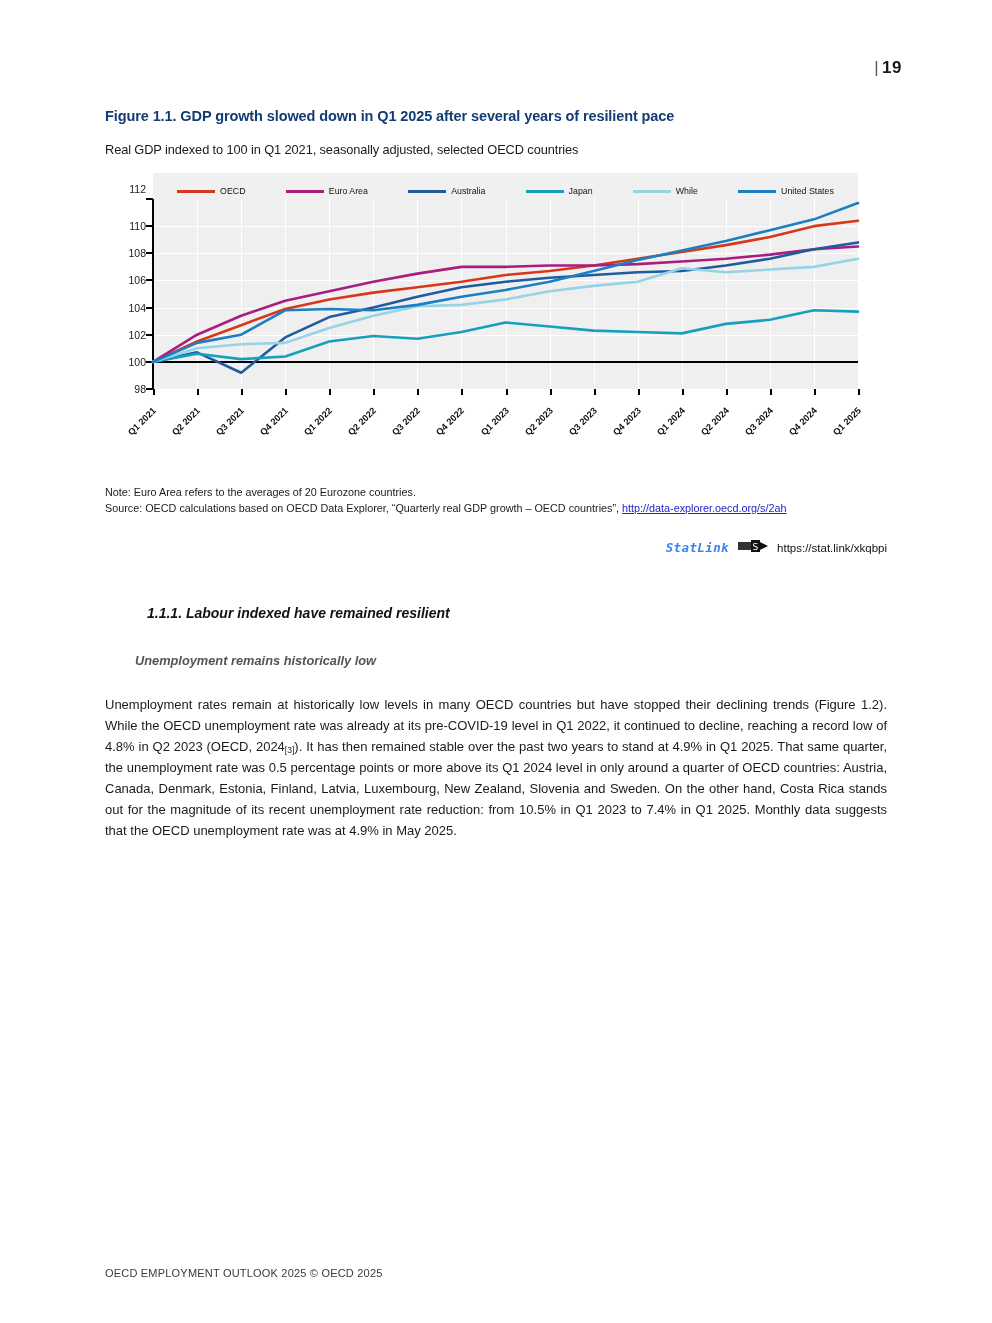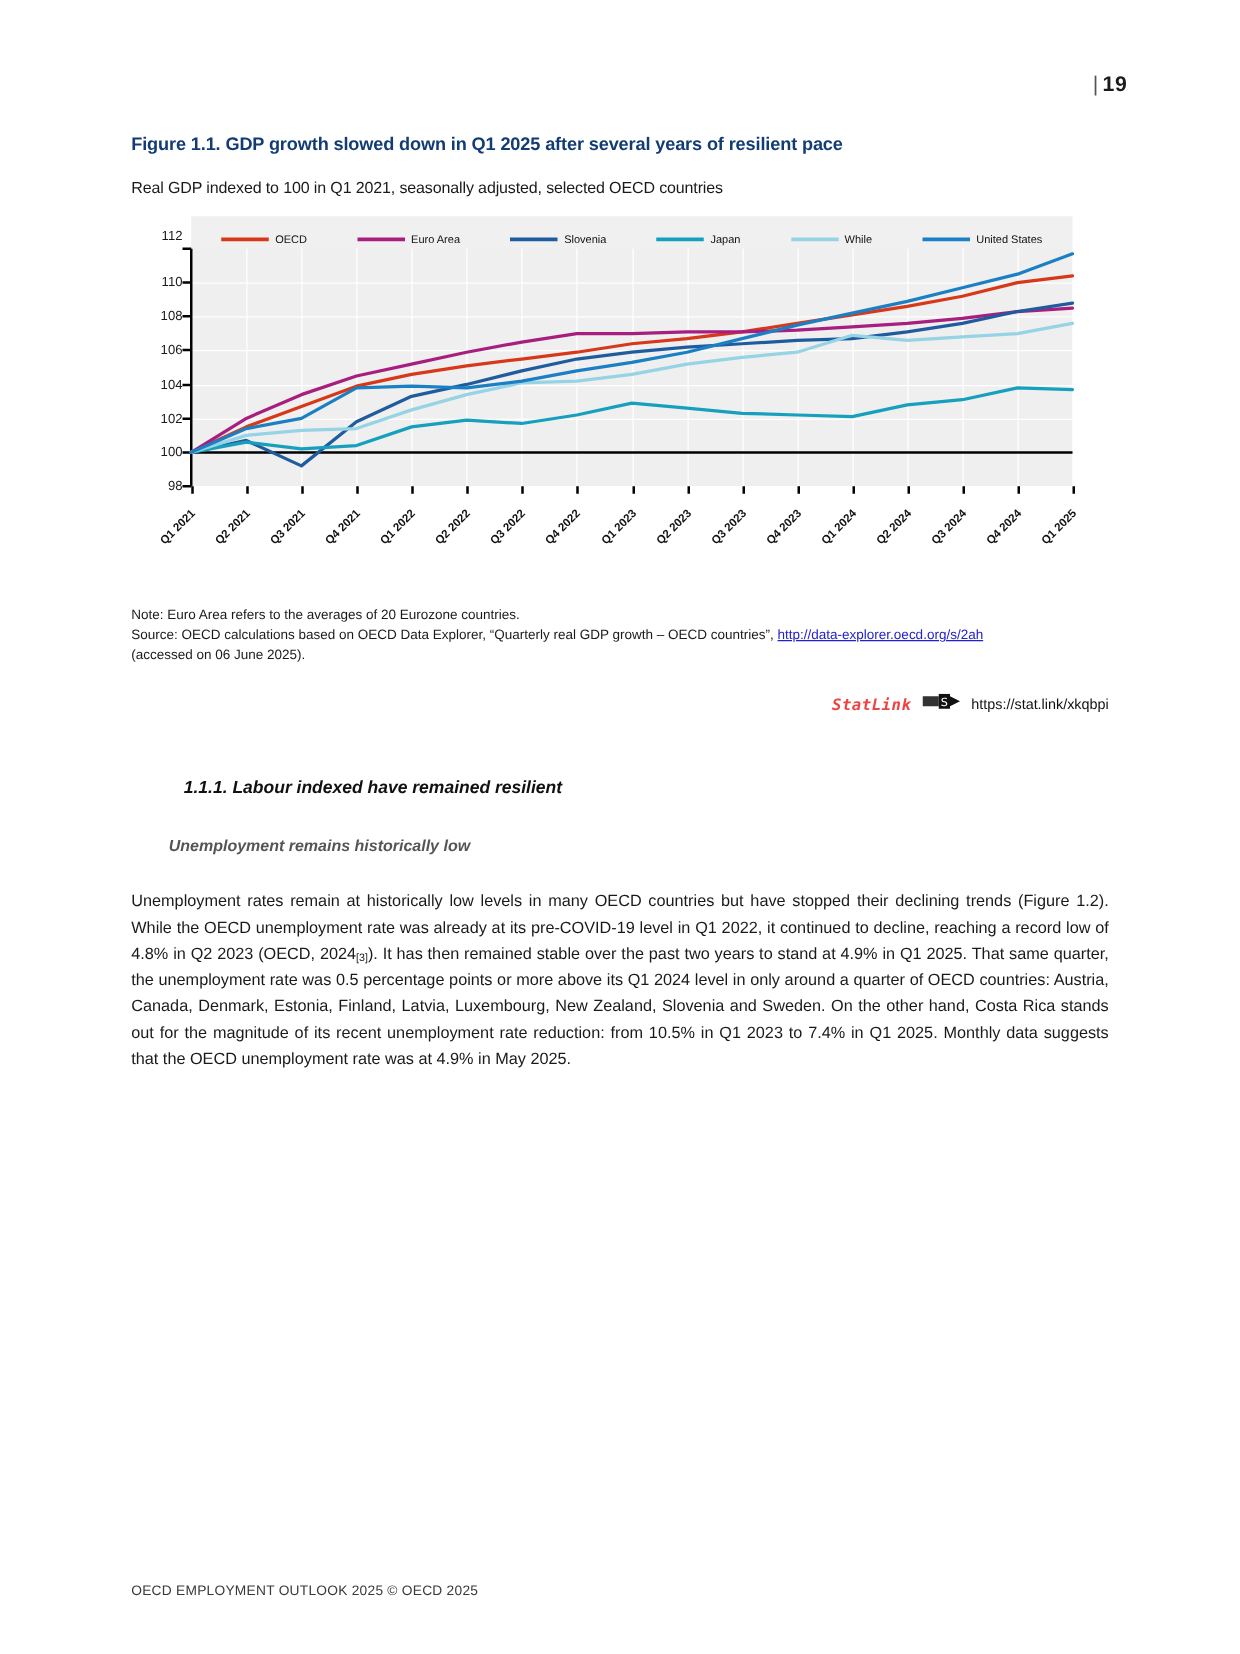--- a/index.html
+++ b/index.html
@@ -142,21 +142,21 @@
     justify-content: flex-end;
     gap: 9px;
     padding-right: 0px;
   }
   .statlink-word {
     font-family: "DejaVu Sans Mono", monospace;
     font-weight: bold;
     font-style: italic;
     font-size: 12.5px;
     letter-spacing: 0.4px;
-    color: #ef4444;
+    color: #3b82f6;
   }
   .statlink-url { font-size: 11.5px; color: #111; }
 
   .h3 {
     margin: 48px 0 0 42px;
     font-size: 14px;
     font-weight: bold;
     font-style: italic;
     color: #111;
   }
@@ -202,21 +202,21 @@
         <div class="legend-item">
           <span class="legend-swatch" style="background: rgb(216, 56, 26);"></span>
           <span class="legend-label">OECD</span>
         </div>
         <div class="legend-item">
           <span class="legend-swatch" style="background: rgb(168, 30, 127);"></span>
           <span class="legend-label">Euro Area</span>
         </div>
         <div class="legend-item">
           <span class="legend-swatch" style="background: rgb(31, 92, 158);"></span>
-          <span class="legend-label">Slovenia</span>
+          <span class="legend-label">Australia</span>
         </div>
         <div class="legend-item">
           <span class="legend-swatch" style="background: rgb(22, 160, 190);"></span>
           <span class="legend-label">Japan</span>
         </div>
         <div class="legend-item">
           <span class="legend-swatch" style="background: rgb(150, 211, 228);"></span>
           <span class="legend-label">While</span>
         </div>
         <div class="legend-item">
@@ -310,21 +310,20 @@
         <polyline points="0.00,162.86 44.06,153.36 88.13,173.71 132.19,138.43 176.25,118.07 220.31,108.57 264.38,97.71 308.44,88.21 352.50,82.79 396.56,78.71 440.63,76.00 484.69,73.29 528.75,71.93 572.81,66.50 616.88,59.71 660.94,50.21 705.00,43.43" fill="none" stroke="#1f5c9e" stroke-width="2.6" stroke-linejoin="round" stroke-linecap="round"></polyline>
         <polyline points="0.00,162.86 44.06,154.71 88.13,160.14 132.19,157.43 176.25,142.50 220.31,137.07 264.38,139.79 308.44,133.00 352.50,123.50 396.56,127.57 440.63,131.64 484.69,133.00 528.75,134.36 572.81,124.86 616.88,120.79 660.94,111.29 705.00,112.64" fill="none" stroke="#16a0be" stroke-width="2.6" stroke-linejoin="round" stroke-linecap="round"></polyline>
         <polyline points="0.00,162.86 44.06,149.29 88.13,145.21 132.19,143.86 176.25,128.93 220.31,116.71 264.38,107.21 308.44,105.86 352.50,100.43 396.56,92.29 440.63,86.86 484.69,82.79 528.75,69.21 572.81,73.29 616.88,70.57 660.94,67.86 705.00,59.71" fill="none" stroke="#96d3e4" stroke-width="2.6" stroke-linejoin="round" stroke-linecap="round"></polyline>
         <polyline points="0.00,162.86 44.06,143.86 88.13,135.71 132.19,111.29 176.25,109.93 220.31,111.29 264.38,105.86 308.44,97.71 352.50,90.93 396.56,82.79 440.63,71.93 484.69,61.07 528.75,51.57 572.81,42.07 616.88,31.21 660.94,20.36 705.00,4.07" fill="none" stroke="#1b7fc4" stroke-width="2.6" stroke-linejoin="round" stroke-linecap="round"></polyline>
       </svg>
   </div>
 
   <div class="notes">
     <div>Note: Euro Area refers to the averages of 20 Eurozone countries.</div>
     <div><span>Source: OECD calculations based on OECD Data Explorer, “Quarterly real GDP growth – OECD countries”, </span><a href="#">http://data-explorer.oecd.org/s/2ah</a></div>
-    <div>(accessed on 06 June 2025).</div>
   </div>
 
   <div class="statlink">
     <span class="statlink-word">StatLink</span>
     <span>
       <svg width="30" height="13" viewBox="0 0 30 13">
         <rect x="0" y="2" width="13" height="8" fill="#333"></rect>
         <rect x="13" y="0" width="9" height="12" fill="#111"></rect>
         <text x="14.5" y="10" font-family="DejaVu Sans" font-size="9" fill="#fff">S</text>
         <path d="M22 2 L30 6 L22 10 Z" fill="#111"></path>

